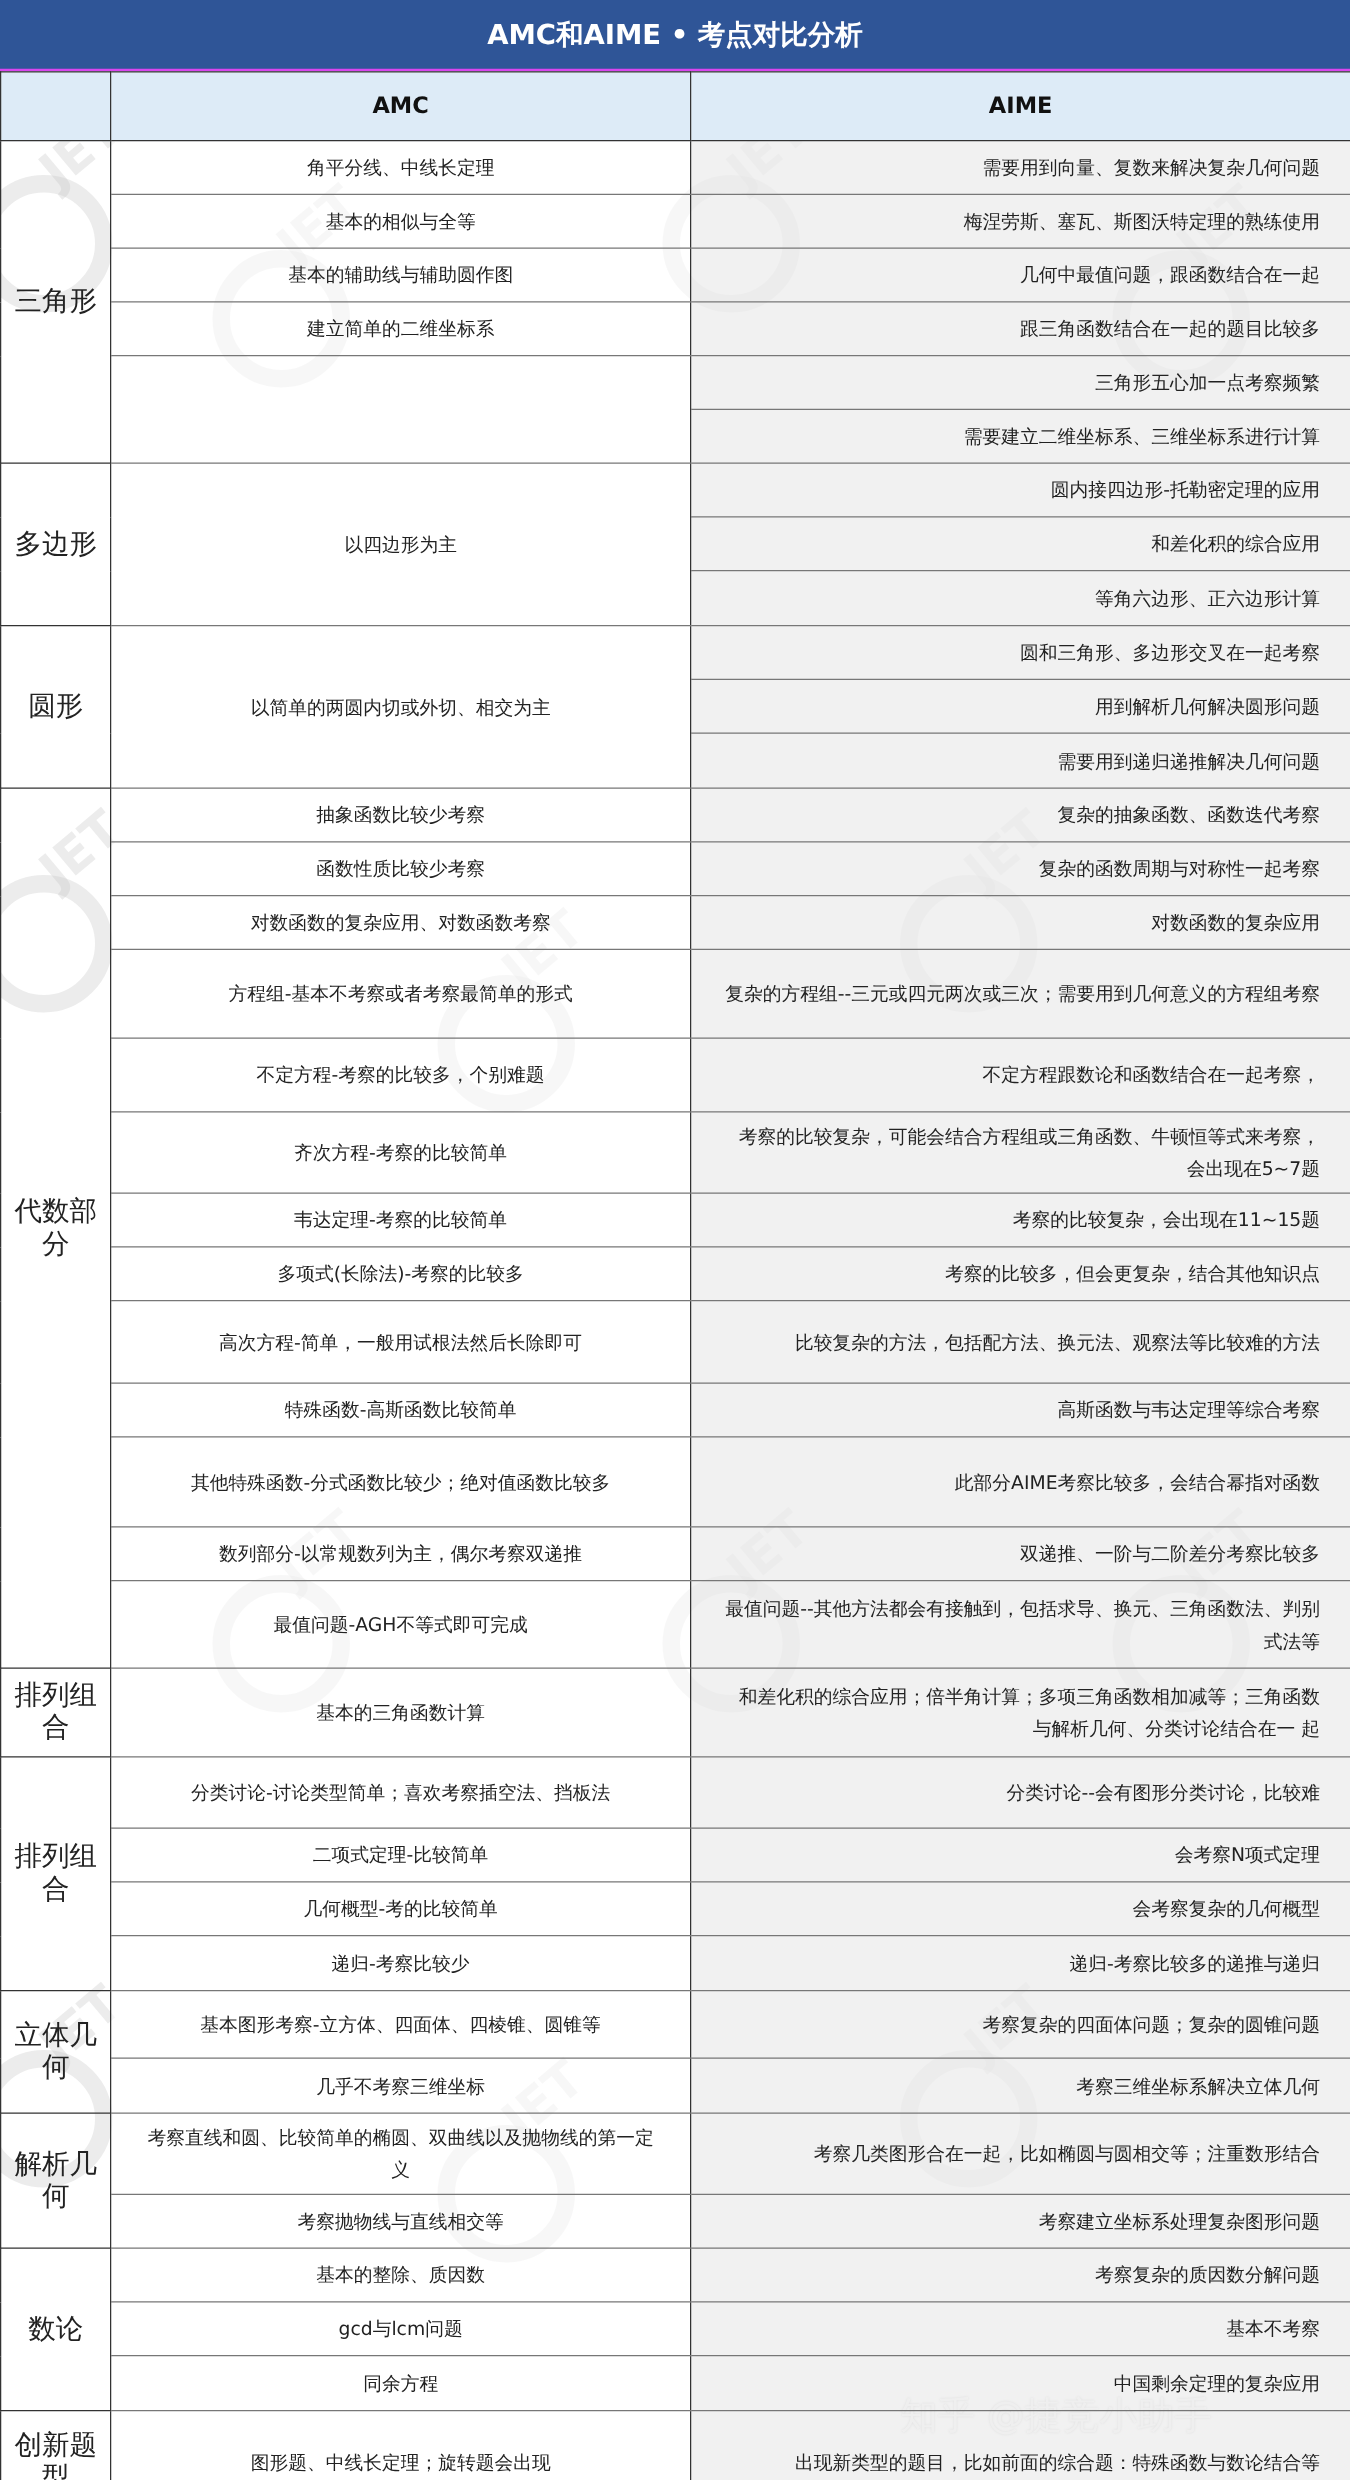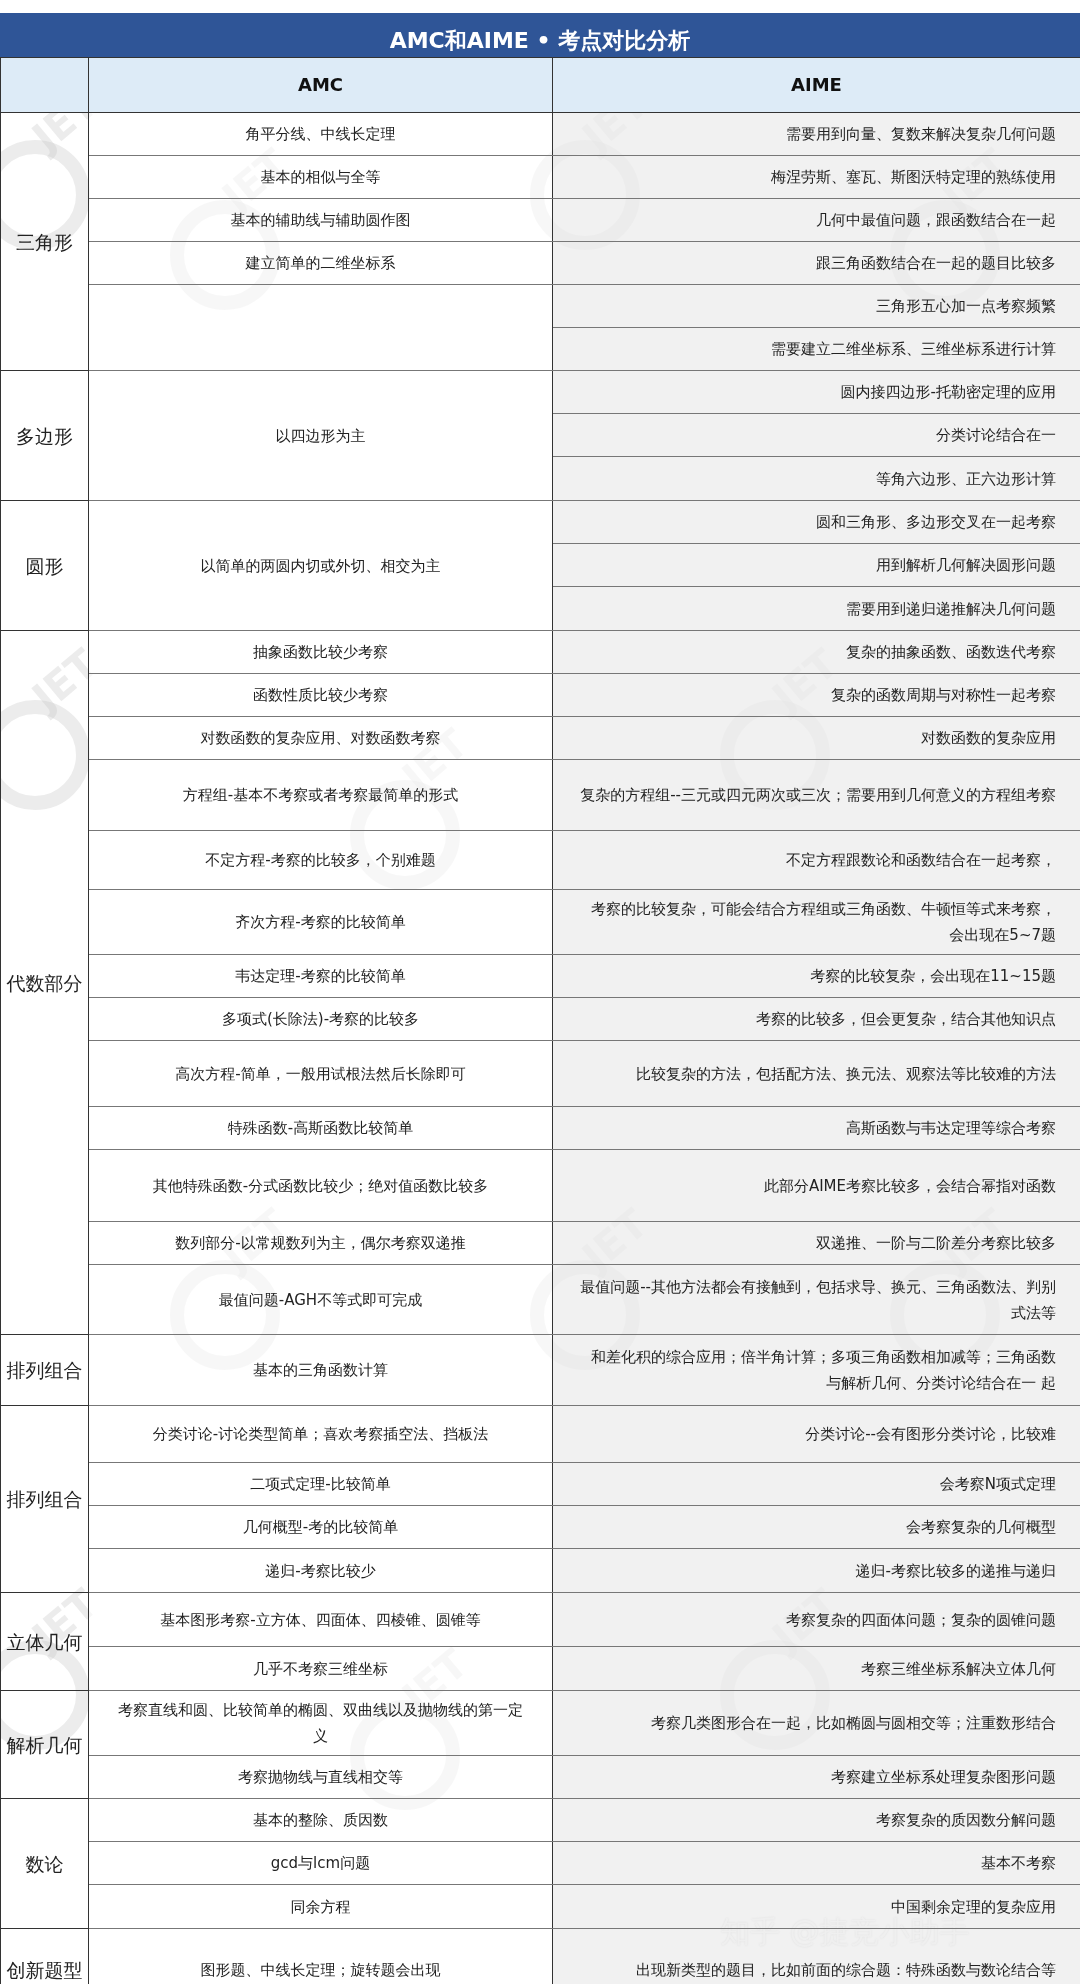--- a/index.html
+++ b/index.html
@@ -1,21 +1,21 @@
 <!DOCTYPE html>
 <html><head>
 <meta charset="utf-8">
 <style>
   html, body { margin: 0; padding: 0; background: #ffffff; }
   body { width: 1080px; height: 1984px; overflow: hidden; font-family: "DejaVu Sans", "Liberation Sans", sans-serif; color: #222; position: relative; }
-  .title-bar { position: absolute; left: 0; top: 0; width: 1080px; height: 57px; background: #2f5597; border-bottom: 2px solid #d946ef; box-sizing: border-box; display: flex; align-items: center; justify-content: center; color: #fff; font-size: 22px; font-weight: bold; margin-top: 13px; }
+  .title-bar { position: absolute; left: 0; top: 0; width: 1080px; height: 57px; background: #2f5597; border-bottom: 2px solid #d946ef; box-sizing: border-box; display: flex; align-items: center; justify-content: center; color: #fff; font-size: 22px; font-weight: bold; }
   table { position: absolute; left: 0; top: 57px; width: 1080px; border-collapse: collapse; table-layout: fixed; }
   td, th { border: 1px solid #333; text-align: center; vertical-align: middle; font-size: 15px; line-height: 26px; padding: 0 24px; box-sizing: border-box; }
   th { background: #ddebf7; font-size: 18px; font-weight: bold; color: #111; height: 55px; }
-  td.cat { padding: 0 4px; font-size: 19px; background: transparent; text-align: center; }
+  td.cat { padding: 0 4px; font-size: 22px; background: transparent; text-align: center; }
   td.amc { background: rgba(255,255,255,0.6); }
   td.aime { background: rgba(236,236,236,0.75); text-align: right; }
   tr.thin td.amc, tr.thin td.aime { border-top: 1px solid #777; border-bottom: 1px solid #777; }
   .watermark-layer { position: absolute; left: 0; top: 100px; width: 1080px; height: 1884px; pointer-events: none; overflow: hidden; }
   .wm { position: absolute; width: 160px; height: 160px; }
   .wm .ring { position: absolute; left: 0; top: 40px; width: 110px; height: 110px; border-radius: 50%; border: 14px solid rgba(200,200,200,0.35); box-sizing: border-box; }
   .wm .txt { position: absolute; left: 50px; top: 0px; font-size: 40px; font-weight: bold; color: rgba(200,200,200,0.35); transform: rotate(-40deg); line-height: 40px; font-family: "DejaVu Sans", sans-serif; }
   .zhihu-mark { position: absolute; left: 720px; top: 1912px; font-size: 30px; color: rgba(255,255,255,0.85); text-shadow: 0 0 2px rgba(120,120,120,0.6); pointer-events: none; }
   table { z-index: 2; }
 </style>
@@ -118,21 +118,21 @@
     <tr class="thin" style="height:43px">
       <td class="aime">需要建立二维坐标系、三维坐标系进行计算</td>
     </tr>
 
     <tr class="thin" style="height:43px">
       <td class="cat" rowspan="3">多边形</td>
       <td class="amc" rowspan="3">以四边形为主</td>
       <td class="aime">圆内接四边形-托勒密定理的应用</td>
     </tr>
     <tr class="thin" style="height:43px">
-      <td class="aime">分类讨论结合在一</td>
+      <td class="aime">和差化积的综合应用</td>
     </tr>
     <tr class="thin" style="height:44px">
       <td class="aime">等角六边形、正六边形计算</td>
     </tr>
 
     <tr class="thin" style="height:43px">
       <td class="cat" rowspan="3">圆形</td>
       <td class="amc" rowspan="3">以简单的两圆内切或外切、相交为主</td>
       <td class="aime">圆和三角形、多边形交叉在一起考察</td>
     </tr>

